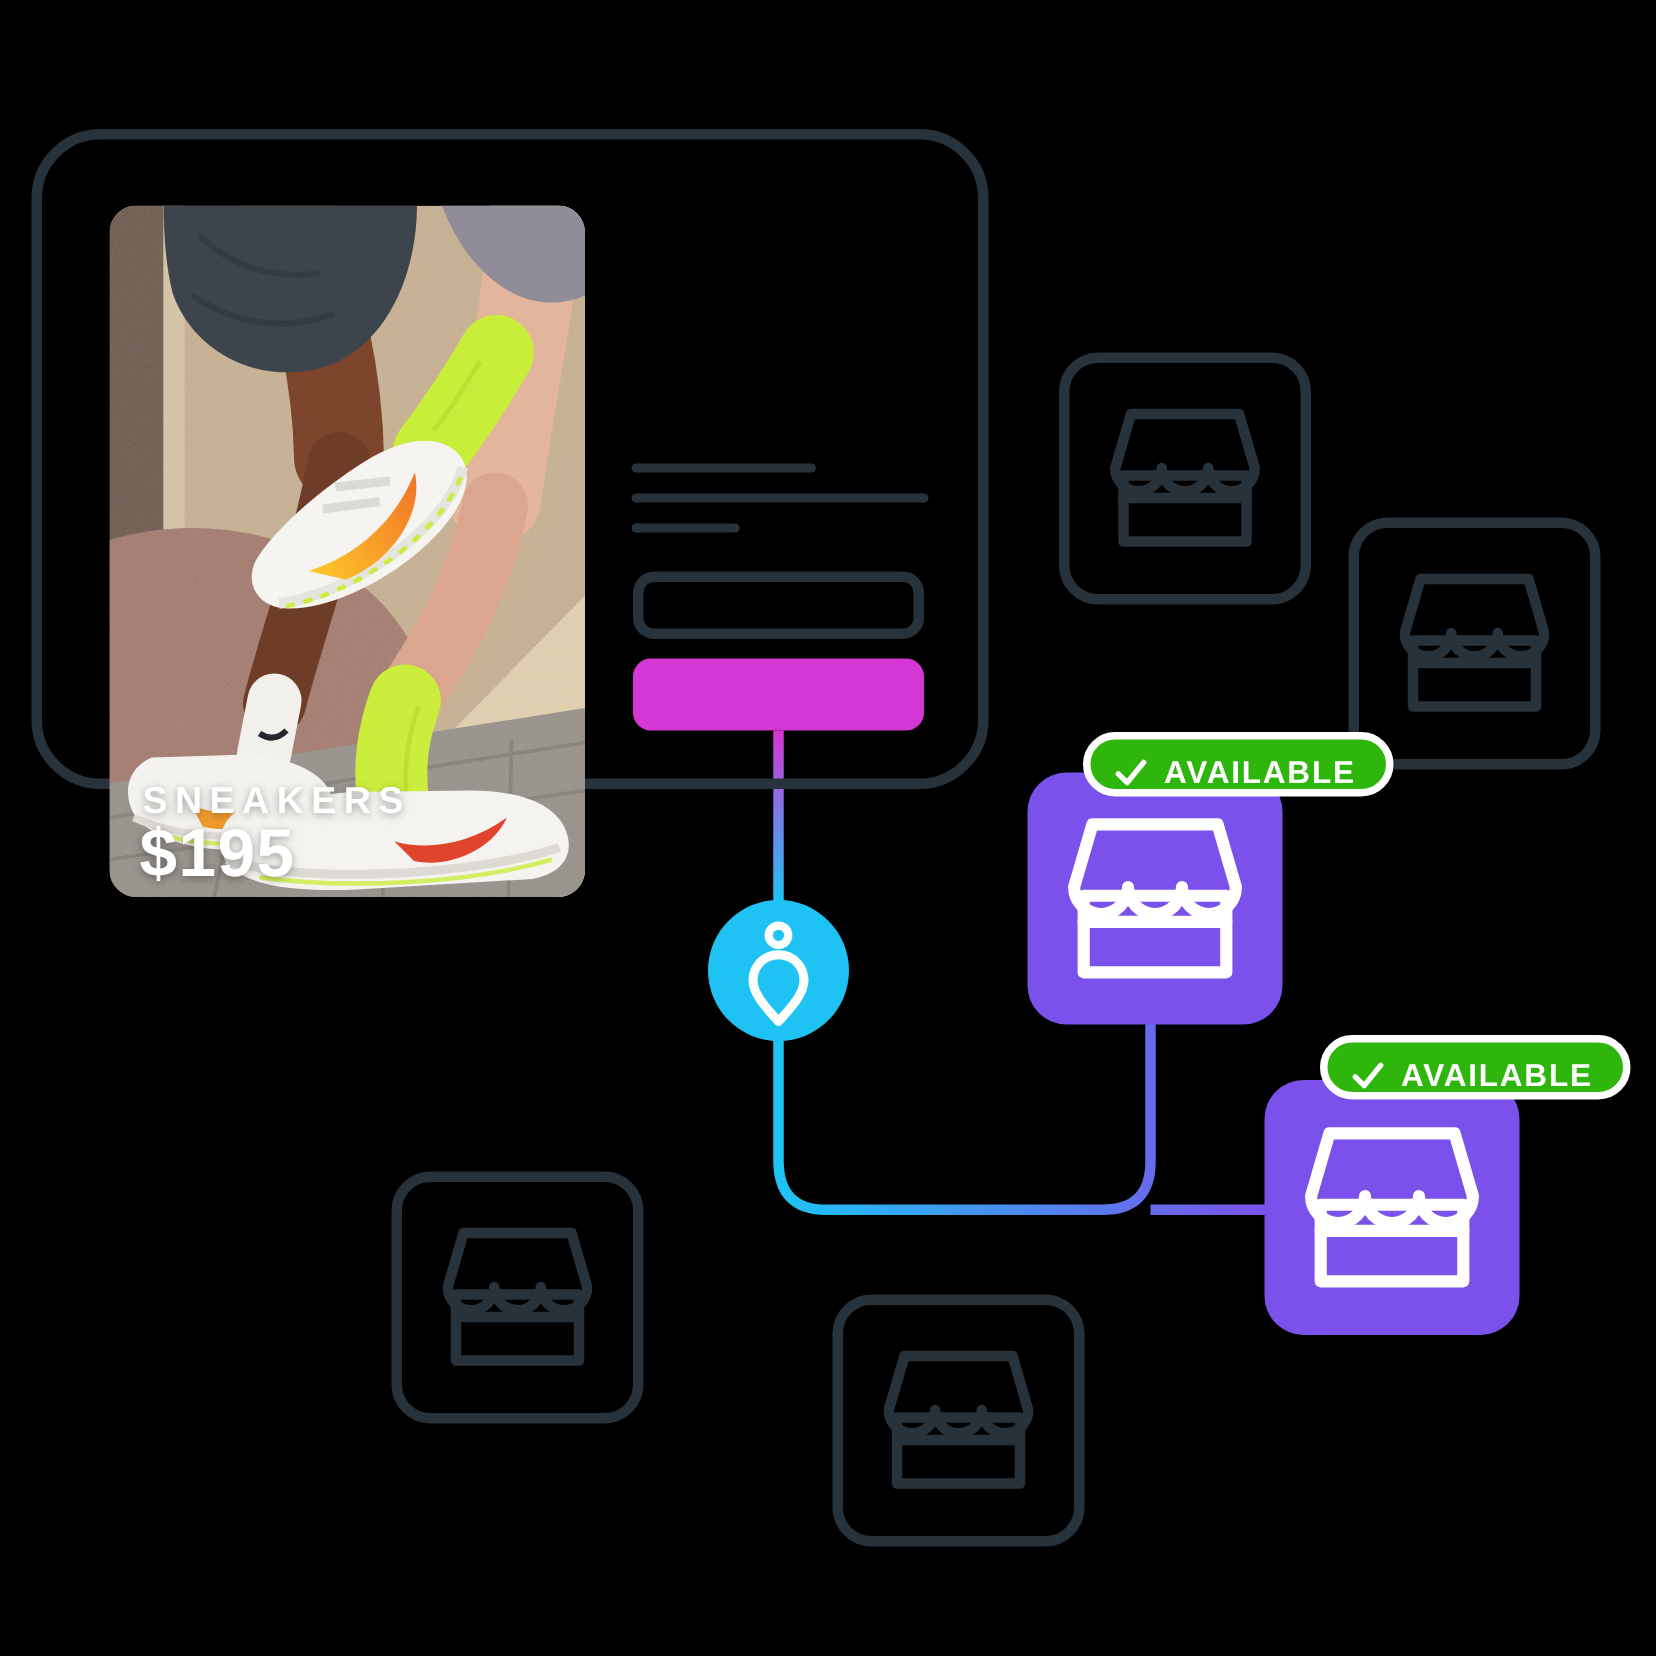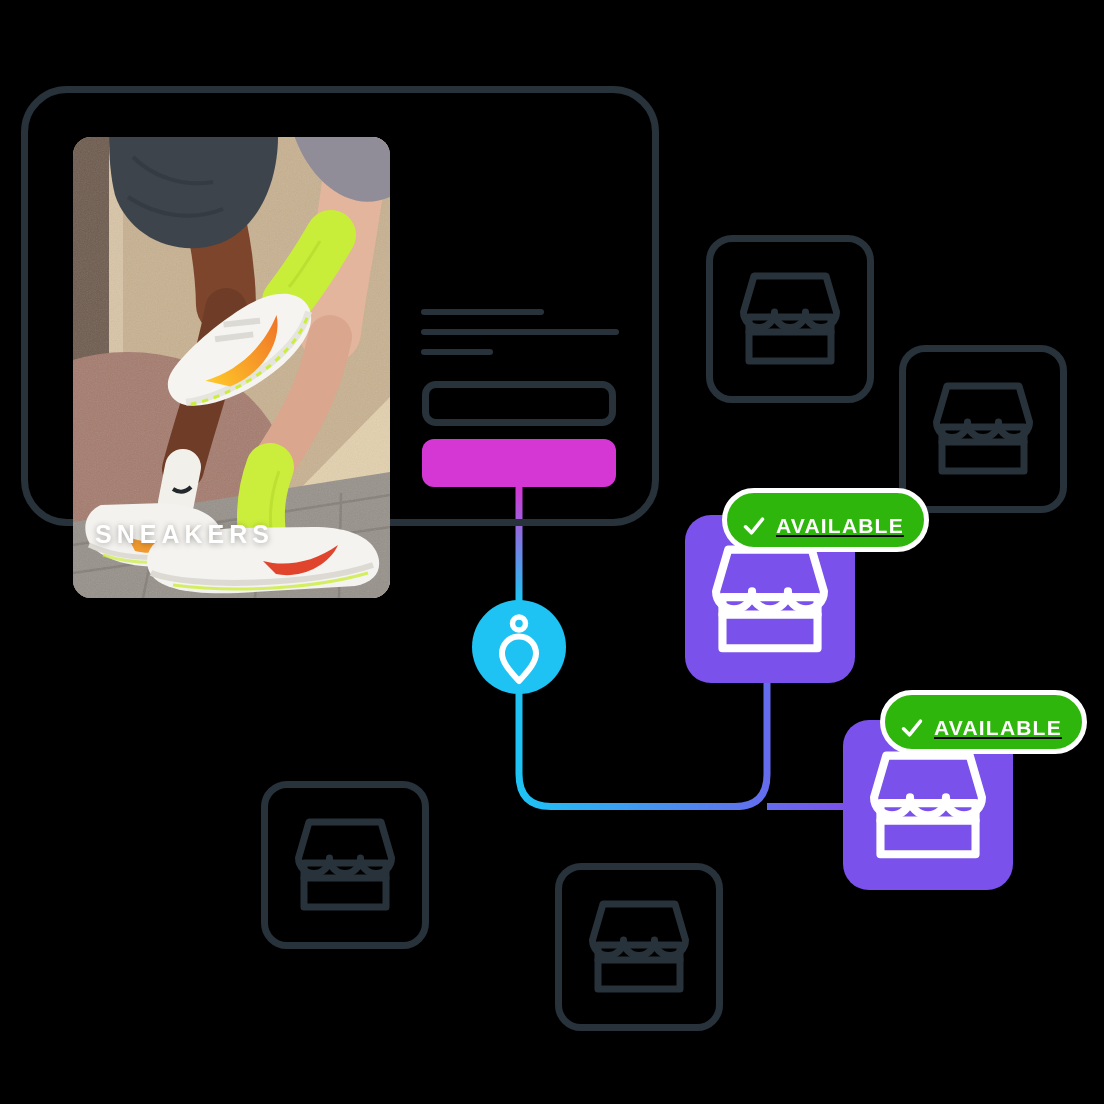--- a/index.html
+++ b/index.html
@@ -41,21 +41,21 @@
 
   .pcard{border-radius:26px;background:var(--purple);display:flex;align-items:center;justify-content:center;}
   .pcard .store-glyph{color:#fff;}
   .pcard1{left:685px;top:515px;width:170px;height:168px;}
   .pcard2{left:843px;top:720px;width:170px;height:170px;}
 
   .store-glyph{fill:none;stroke:currentColor;stroke-width:7;stroke-linejoin:round;stroke-linecap:round;}
 
   
   .badge{display:inline-flex;align-items:center;background:var(--green);border:5px solid #fff;
-         border-radius:999px;padding:20px 20px 9px 16px;box-sizing:border-box;height:64px;text-decoration:underline;}
+         border-radius:999px;padding:20px 20px 9px 16px;box-sizing:border-box;height:43px;}
   .badge .check{width:22px;height:22px;margin-right:11px;flex:0 0 auto;}
   .badge .lbl{color:#fff;font-weight:800;font-size:21px;letter-spacing:1.2px;line-height:1;}
   .badge1{left:722px;top:488px;}
   .badge2{left:880px;top:690px;}
 
   .stop-m{stop-color:var(--magenta);} .stop-c{stop-color:var(--cyan);} .stop-p{stop-color:var(--purple);}
   .conn{fill:none;stroke-width:7;}
   .pin-circle{fill:var(--cyan);}
   .pin-glyph{fill:none;stroke:#fff;stroke-linejoin:round;stroke-linecap:round;}
 </style>
@@ -173,20 +173,21 @@
       <path d="M257 200 C246 258 218 300 197 332" stroke="#daa78e" stroke-width="44" fill="none" stroke-linecap="round"></path>
       <path d="M197 330 C189 352 186 372 189 398" stroke="#cbee3d" stroke-width="48" fill="none" stroke-linecap="round"></path>
       <path d="M206 334 C199 354 196 372 198 392" stroke="#b6da2e" stroke-width="3" fill="none" opacity="0.7"></path>
 
       <path d="M96 398 C78 404 70 418 76 434 C84 452 118 458 165 456 L282 449 C304 445 311 430 303 414 C294 397 270 390 240 390 L160 391 Z" fill="#f4f3ef"></path>
       <path d="M78 436 C120 452 240 448 300 428" stroke="#dcdad3" stroke-width="6" fill="none"></path>
       <path d="M190 424 C212 430 240 426 265 408 C255 430 226 442 203 437 Z" fill="#e0442c"></path>
       <path d="M100 448 C160 456 240 452 295 436" stroke="#cbee3d" stroke-width="3" opacity="0.8" fill="none"></path>
     </svg>
     <div class="photo-label">SNEAKERS</div>
+    <div class="photo-price">$195</div>
   </div>
 
   <div class="abs sk sk1"></div>
   <div class="abs sk sk2"></div>
   <div class="abs sk sk3"></div>
 
   <div class="abs input-ph"></div>
   <div class="abs cta"></div>
 
   <div class="abs pcard pcard1">

